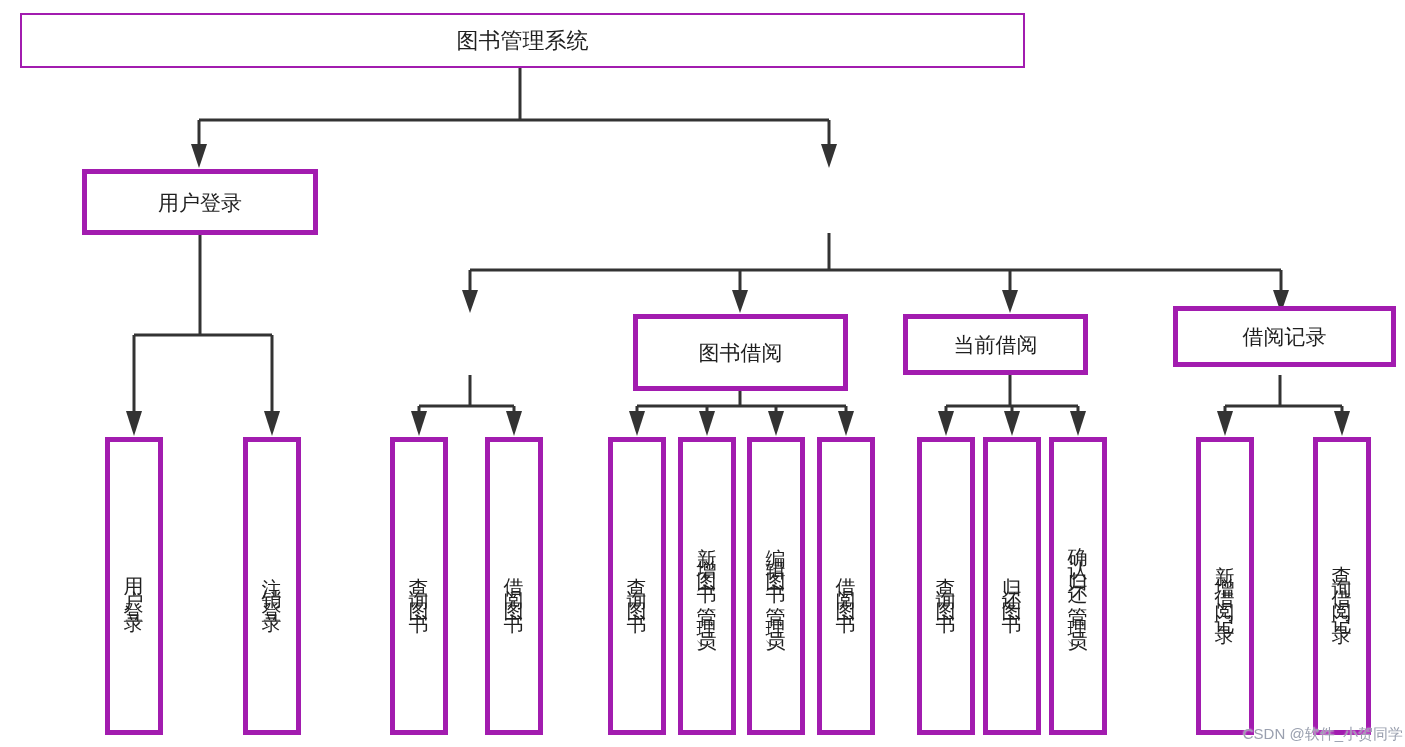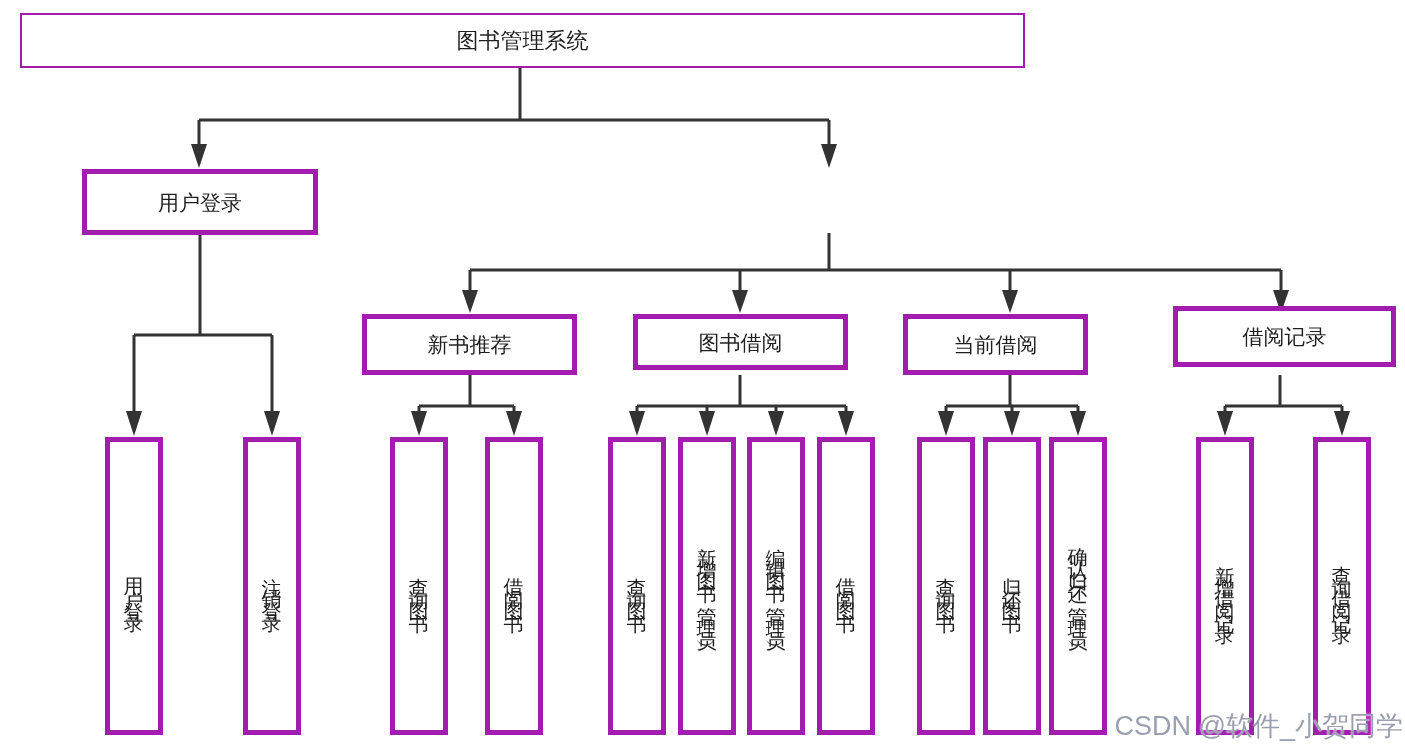--- a/index.html
+++ b/index.html
@@ -27,21 +27,21 @@
     writing-mode:vertical-rl;
     text-orientation:mixed;
     letter-spacing:12px;
     line-height:1;
     white-space:nowrap;
   }
   .hlabel{line-height:1;}
   .watermark{
     position:absolute;
     right:2px;bottom:3px;
-    font-size:27px;
+    font-size:15px;
     color:#9aa0af;
     text-shadow:0 0 2px #ffffff;
     z-index:3;
     white-space:nowrap;
   }
 </style>
 </head>
 <body>
 
 <div class="canvas">
@@ -113,24 +113,21 @@
   </svg>
 
   <div class="box root" style="left:20px;top:13px;width:1005px;height:55px">
     <span class="hlabel">图书管理系统</span>
   </div>
 
   <div class="box lvl" style="left:82px;top:169px;width:236px;height:66px">
     <span class="hlabel">用户登录</span>
   </div>
 
-  <div class="box lvl" style="left:362px;top:314px;width:215px;height:61px">
-    <span class="hlabel">新书推荐</span>
-  </div>
-  <div class="box lvl" style="left:633px;top:314px;width:215px;height:56px">
+  <div class="box lvl" style="left:633px;top:314px;width:215px;height:77px">
     <span class="hlabel">图书借阅</span>
   </div>
   <div class="box lvl" style="left:903px;top:314px;width:185px;height:61px">
     <span class="hlabel">当前借阅</span>
   </div>
   <div class="box lvl" style="left:1173px;top:306px;width:223px;height:61px">
     <span class="hlabel">借阅记录</span>
   </div>
 
   <div class="box leaf" style="left:105px;top:437px;width:58px;height:298px">

